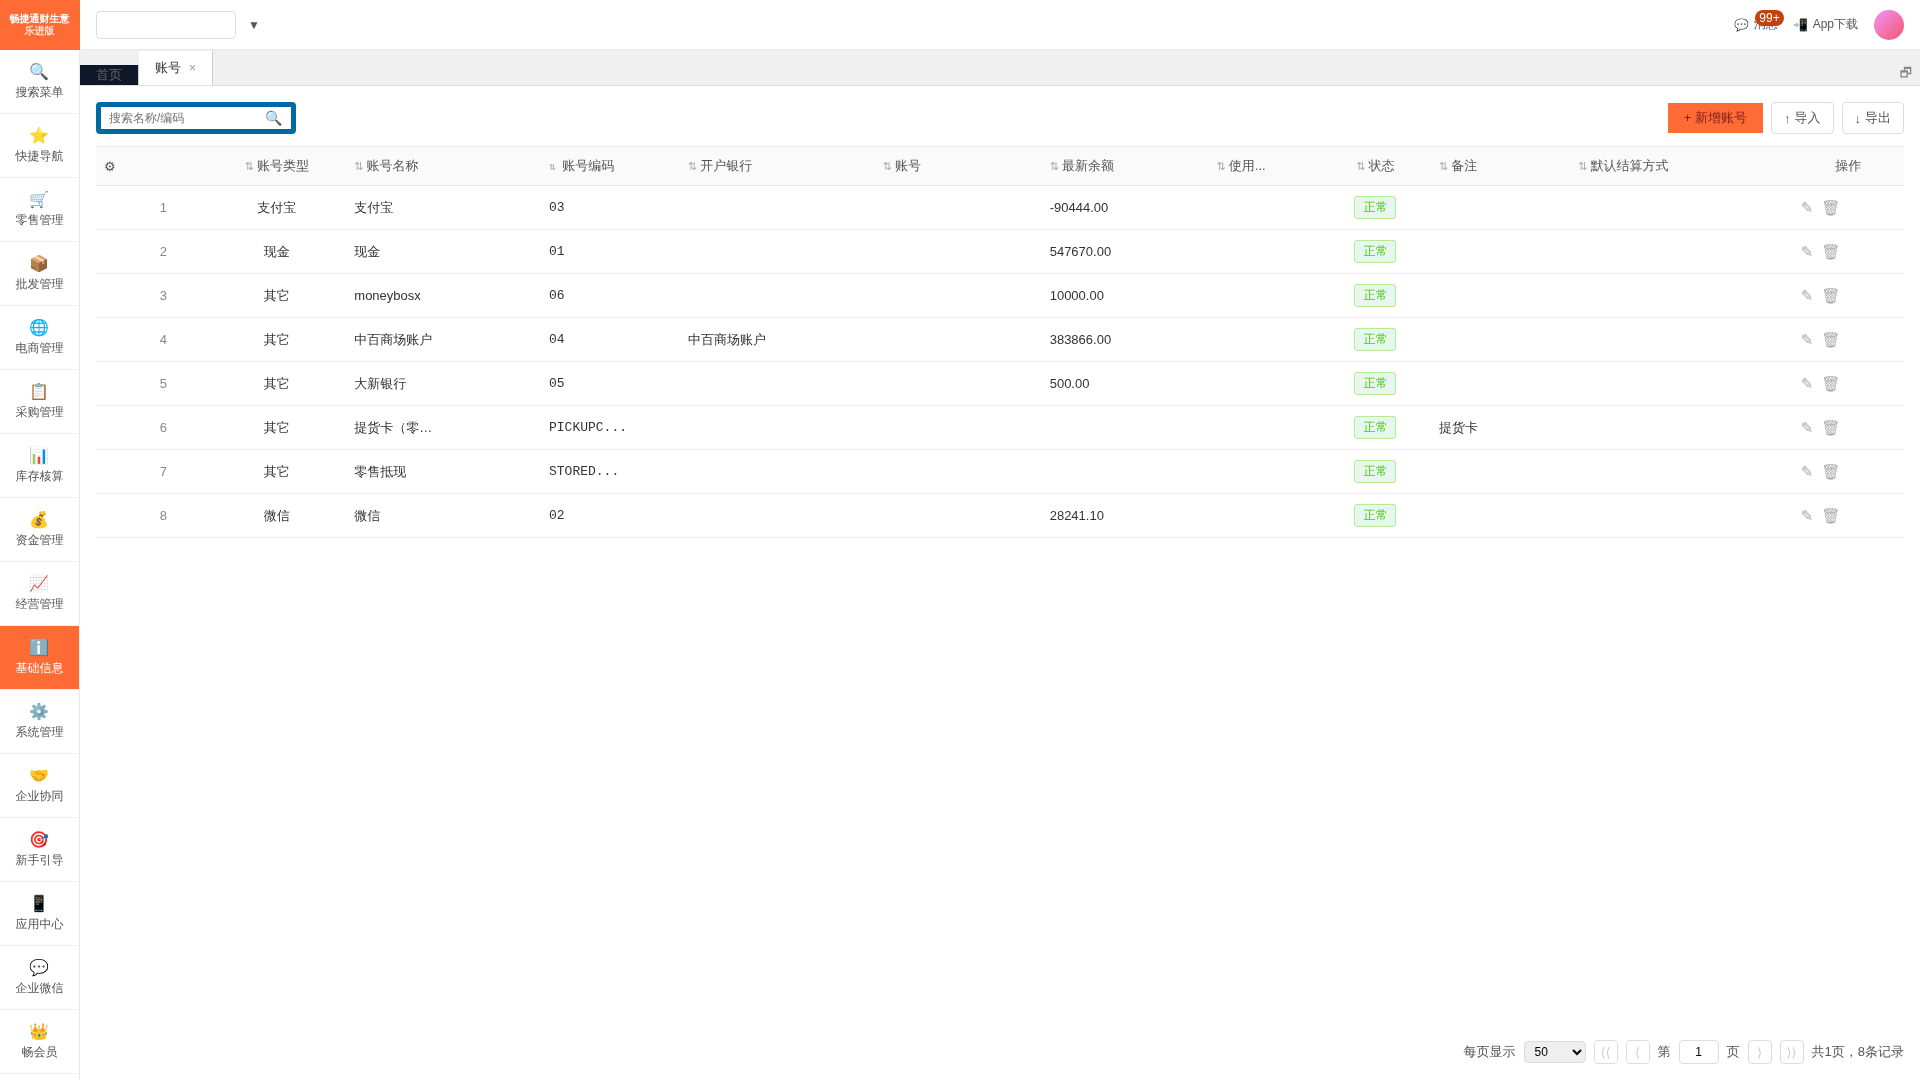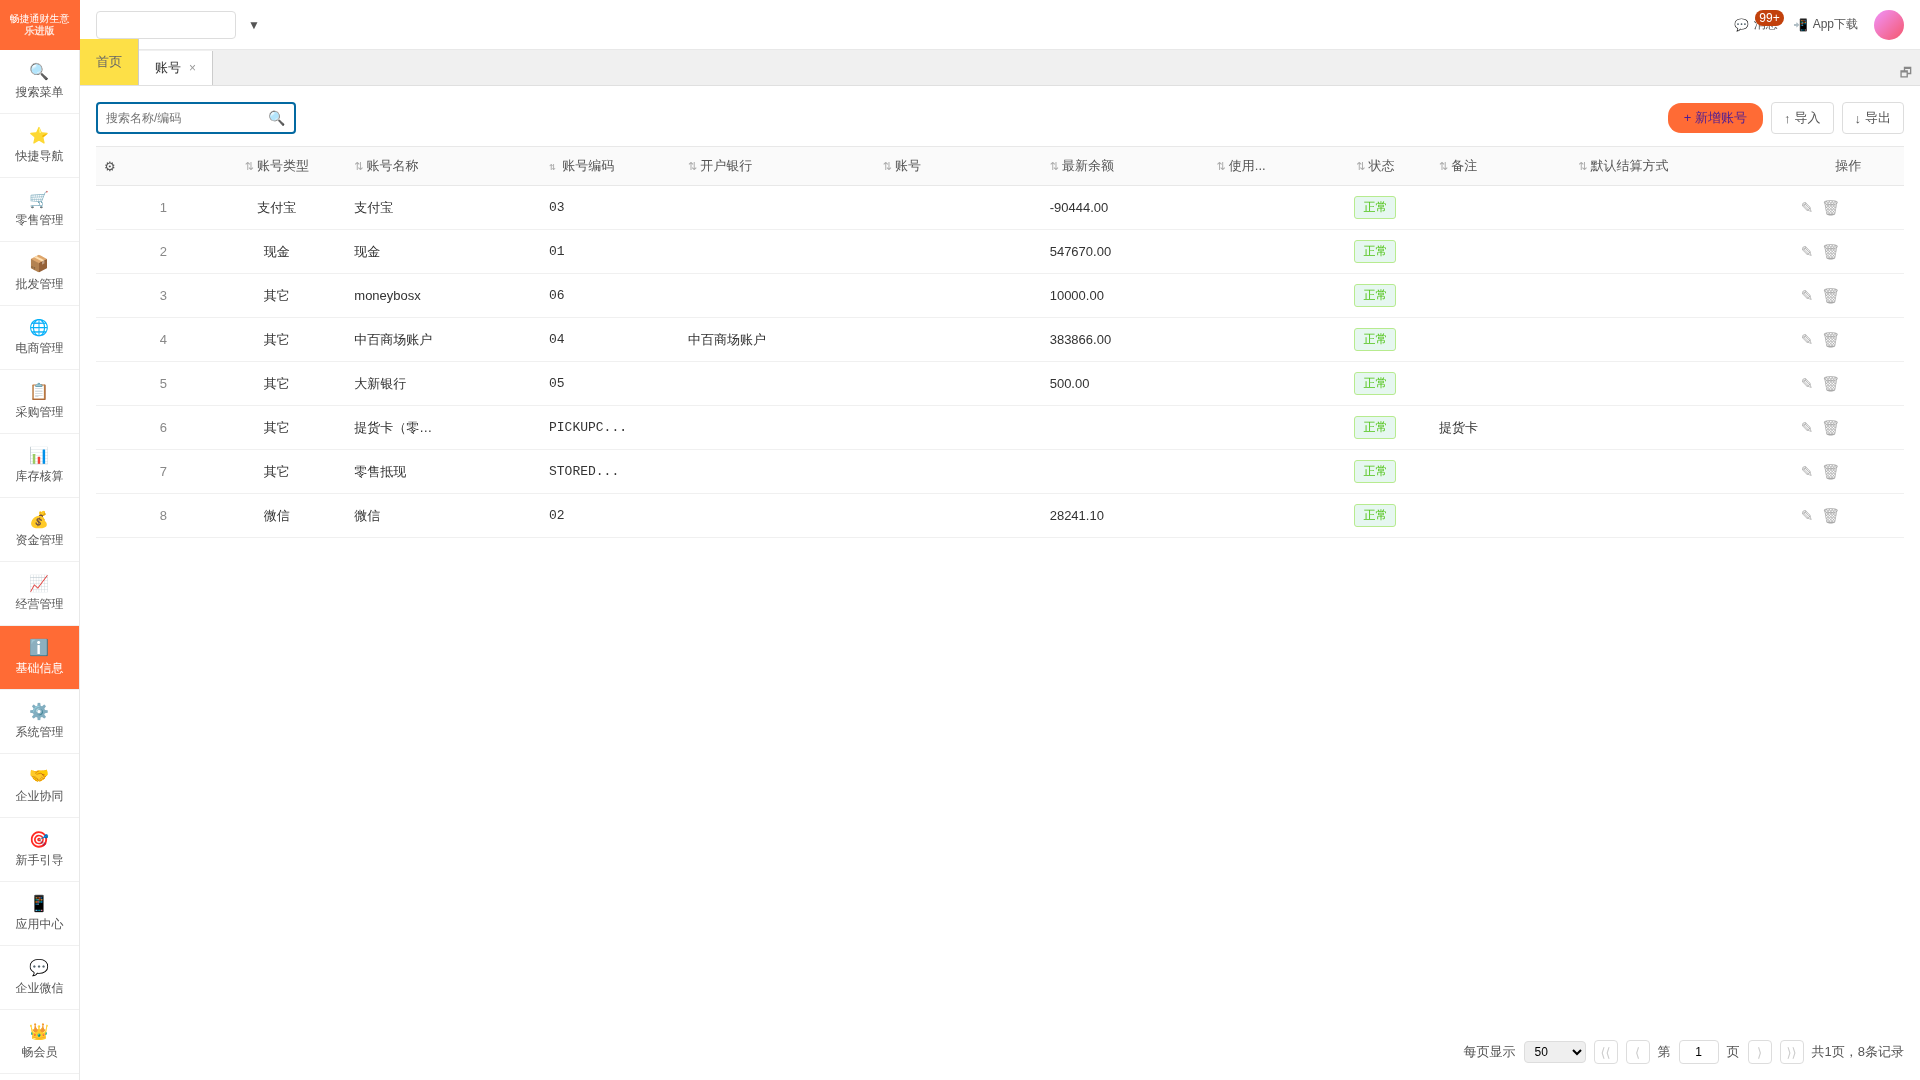--- a/index.html
+++ b/index.html
@@ -100,28 +100,28 @@
     .tab-bar {
       height: 36px;
       background: #f0f0f0;
       display: flex;
       align-items: flex-end;
       padding: 0 0 0 0;
       flex-shrink: 0;
       border-bottom: 1px solid #e0e0e0;
     }
     .tab {
-      height: 46px;
+      height: 20px;
       padding: 0 16px;
       display: flex;
       align-items: center;
       gap: 8px;
       cursor: pointer;
       font-size: 13px;
-      background: #fde047;
+      background: #0f172a;
       color: #666;
       border-right: 1px solid #ccc;
     }
     .tab.active {
       background: #fff;
       color: #333;
       border-bottom: none;
       height: 34px;
     }
     .tab-close { color: #999; font-size: 12px; cursor: pointer; }
@@ -140,39 +140,39 @@
     .toolbar {
       display: flex;
       align-items: center;
       justify-content: space-between;
       margin-bottom: 12px;
     }
     .toolbar-left { display: flex; align-items: center; gap: 8px; }
     .search-box {
       display: flex;
       align-items: center;
-      border: 2px solid #0369a1;
+      border: 5px solid #0369a1;
       border-radius: 4px;
       padding: 0 8px;
       height: 32px;
       width: 200px;
     }
     .search-box input {
       border: none;
       outline: none;
       font-size: 12px;
       flex: 1;
     }
     .search-icon { color: #aaa; font-size: 14px; }
     .toolbar-right { display: flex; align-items: center; gap: 8px; }
     .btn-primary {
       background: #ff6b35;
-      color: #4c1d95;
+      color: #7f1d1d;
       border: none;
-      border-radius: 13px;
+      border-radius: 0;
       padding: 6px 16px;
       cursor: pointer;
       font-size: 13px;
       display: flex;
       align-items: center;
       gap: 4px;
     }
     .btn-outline {
       background: white;
       color: #555;
@@ -273,21 +273,21 @@
     .col-note { width: 100px; }
     .col-default { width: 160px; }
     .col-action { width: 80px; text-align: center; }
   </style>
 </head>
 <body>
 
 <div class="sidebar">
   <div class="sidebar-logo">
     <div class="sidebar-logo-text">
-      <div style="font-size:10px; font-weight:normal; color:white;">畅捷通财生意</div>
+      <div style="font-size:10px; font-weight:bold; color:white;">畅捷通财生意</div>
       <div style="font-size:10px; color:rgba(255,255,255,0.8);">乐进版</div>
     </div>
   </div>
 
   <div class="sidebar-item">
     <span class="sidebar-item-icon">🔍</span>
     <span>搜索菜单</span>
   </div>
   <div class="sidebar-item">
     <span class="sidebar-item-icon">⭐</span>

